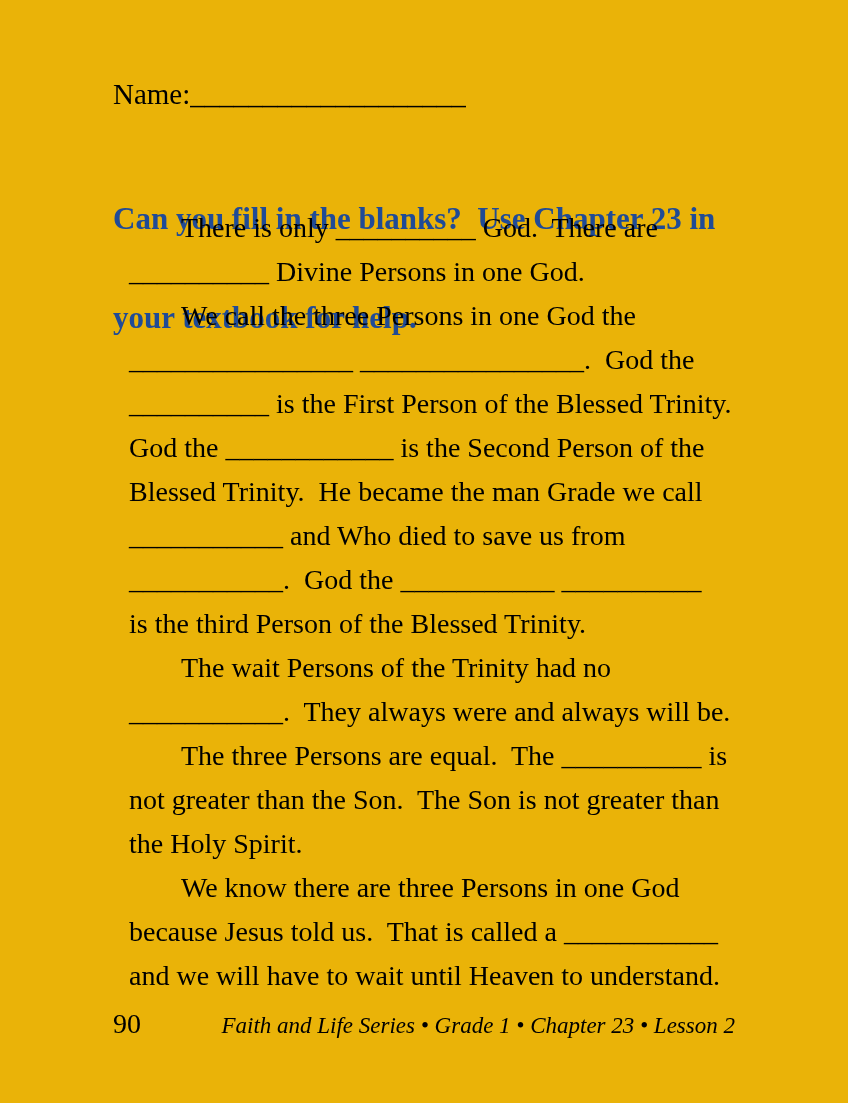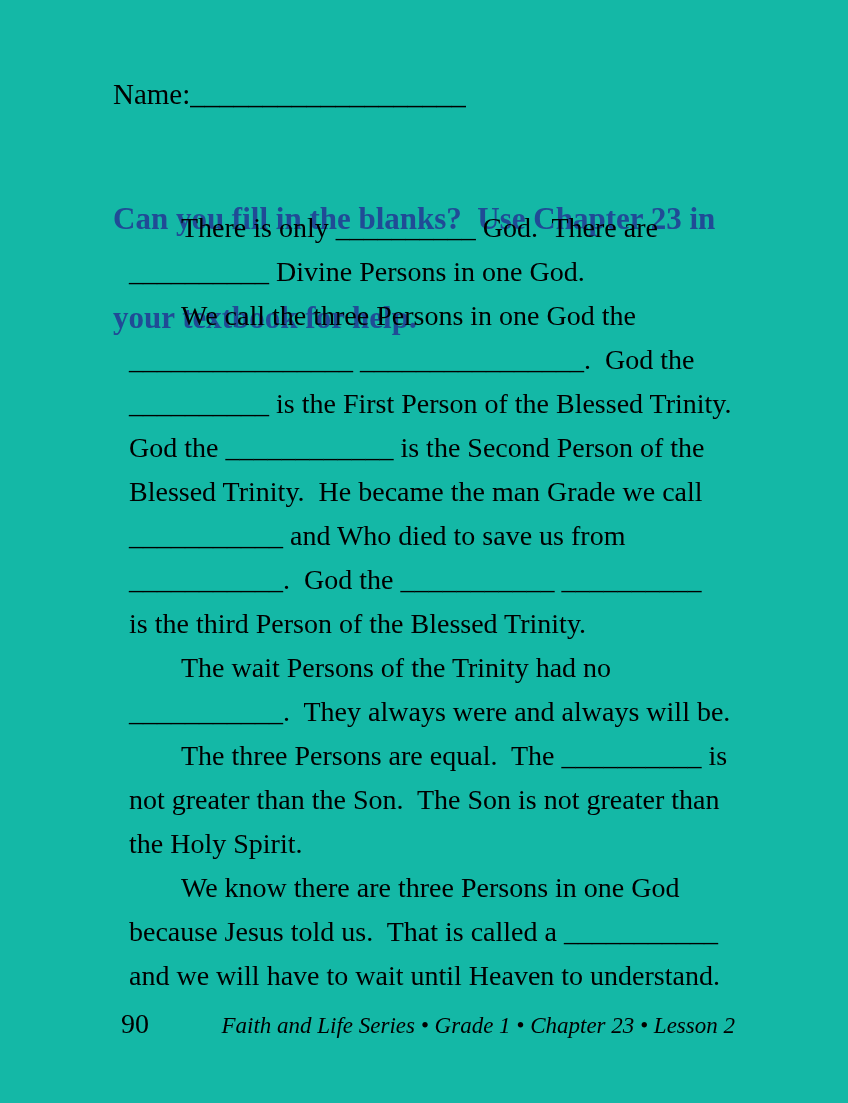--- a/index.html
+++ b/index.html
@@ -4,21 +4,21 @@
 <style>
   html, body {
     margin: 0;
     padding: 0;
     background: #ffffff;
   }
   .page {
     position: relative;
     width: 848px;
     height: 1103px;
-    background: #14b8a6;
+    background: #eab308;
     font-family: "Liberation Serif", "DejaVu Serif", serif;
     color: #000000;
     overflow: hidden;
   }
   .name-line {
     position: absolute;
     left: 113px;
     top: 76px;
     font-size: 29px;
     line-height: 36px;
@@ -55,21 +55,20 @@
     left: 113px;
     right: 113px;
     top: 1006px;
     display: flex;
     justify-content: space-between;
     align-items: baseline;
   }
   .page-number {
     font-size: 28px;
     line-height: 36px;
-    margin-left: 8px;
   }
   .series-info {
     font-size: 23px;
     line-height: 36px;
     font-style: italic;
   }
 </style>
 </head>
 <body>
 

